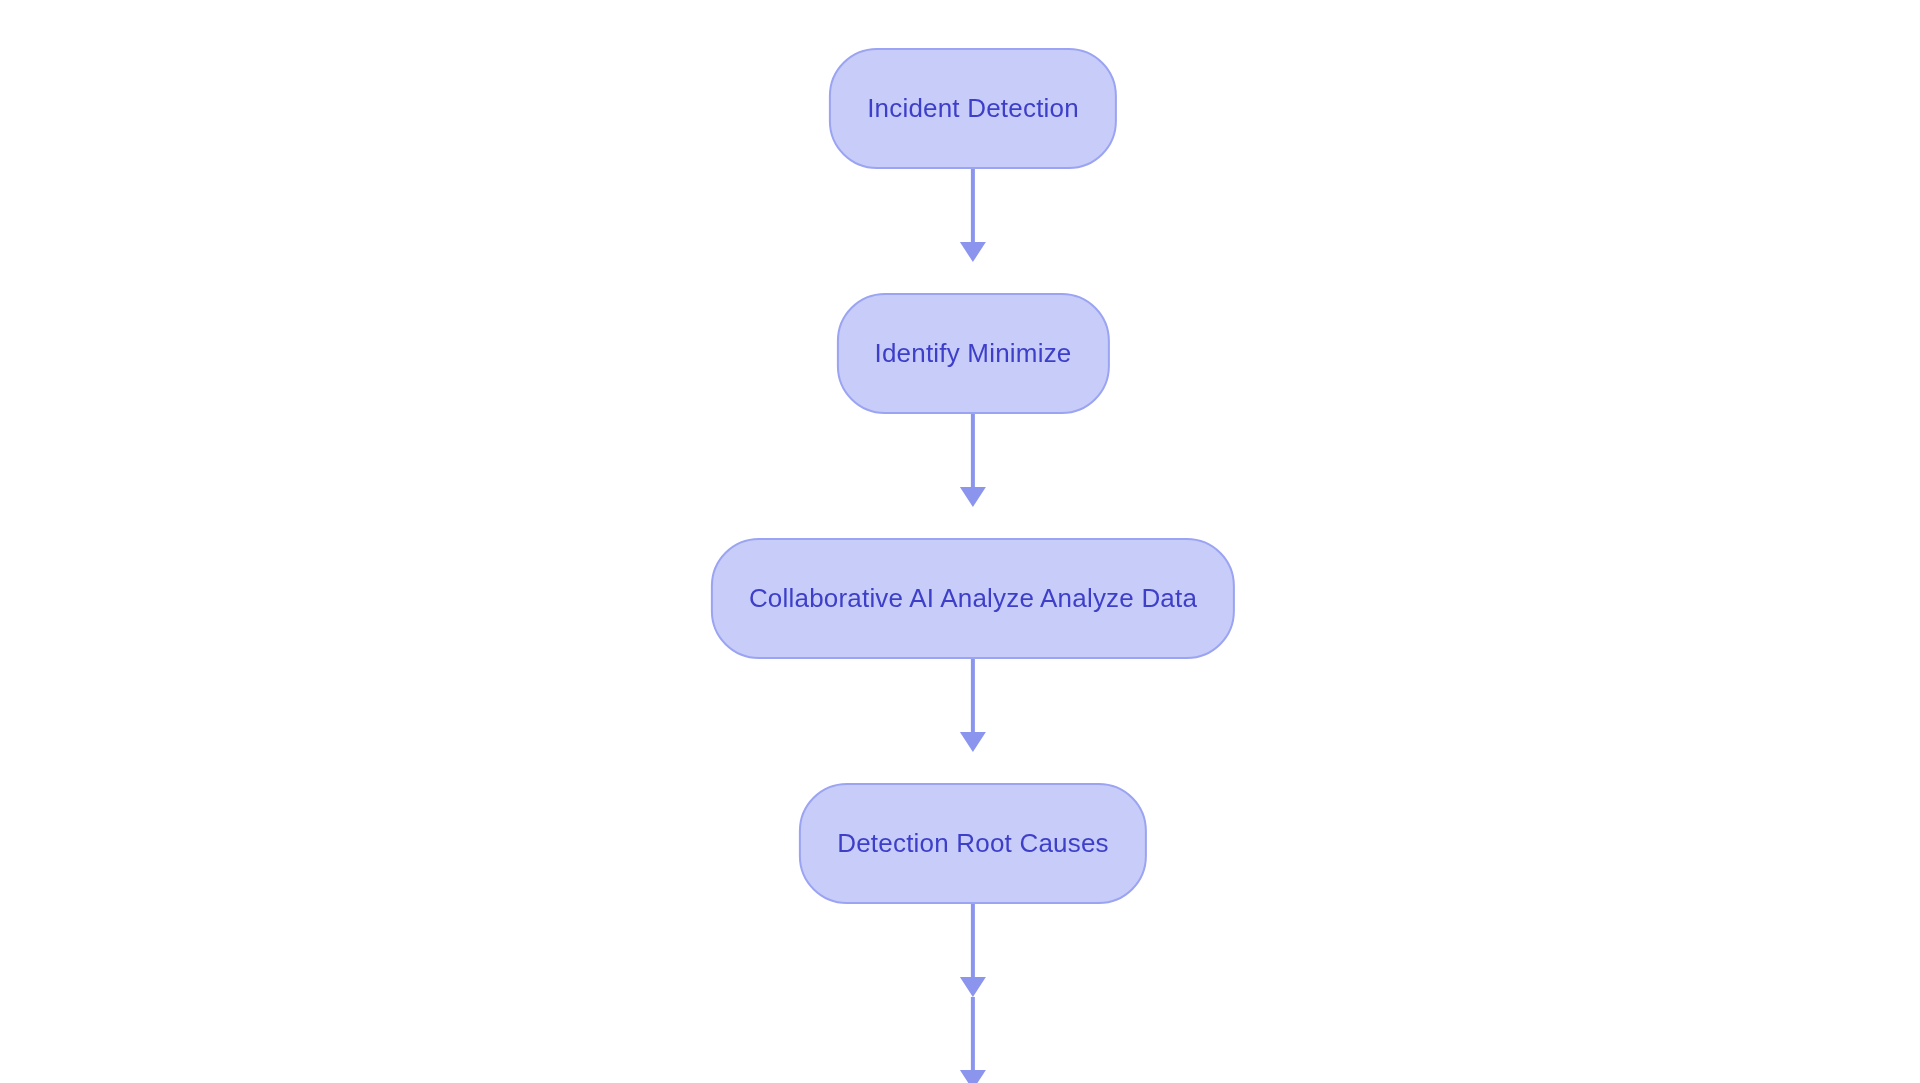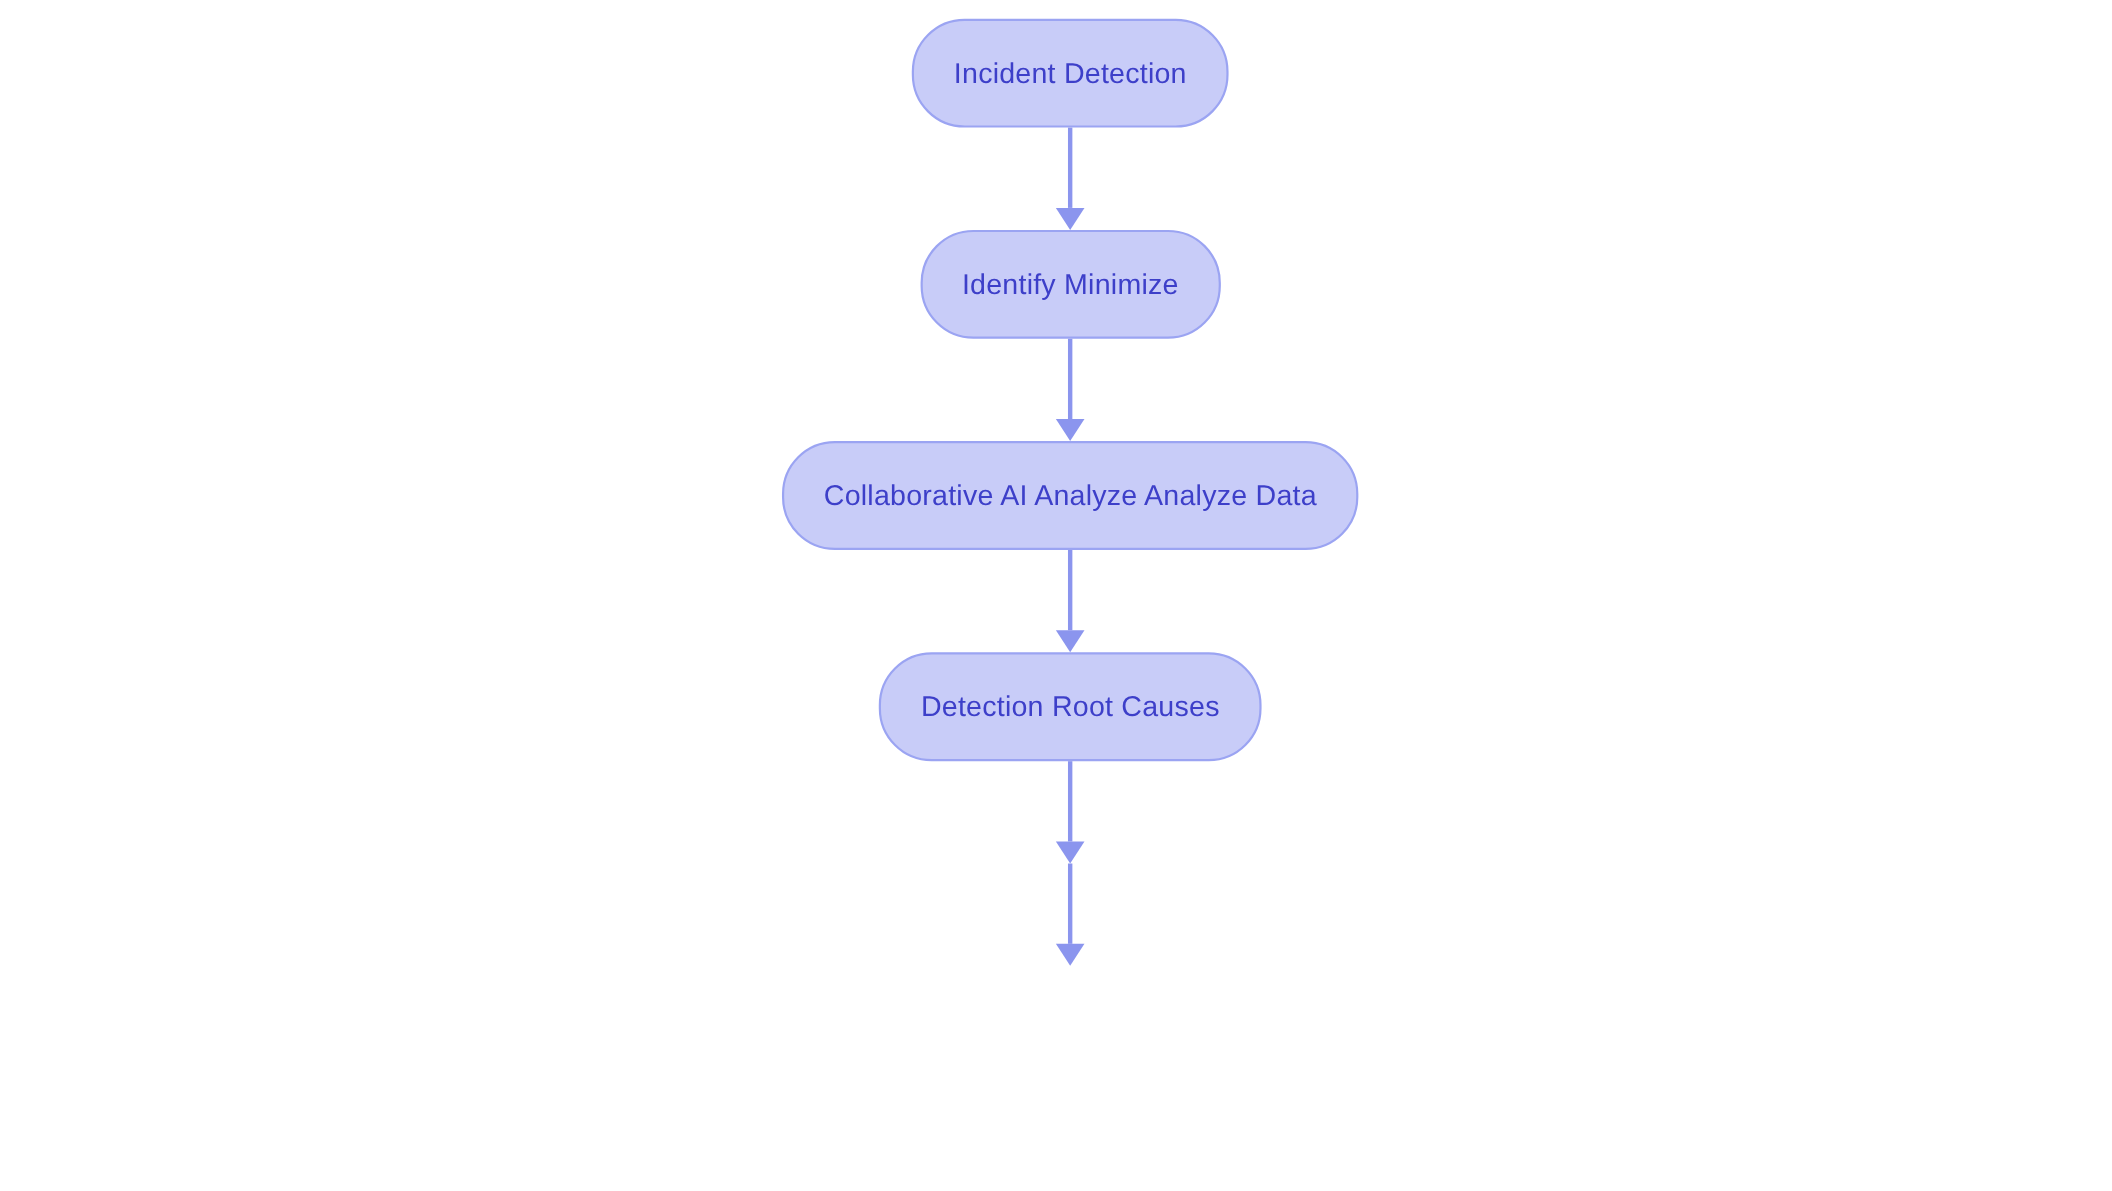--- a/index.html
+++ b/index.html
@@ -25,29 +25,30 @@
   .flow-column {
     position: absolute;
     left: 973px;
     top: 17px;
     transform: translateX(-50%);
     display: flex;
     flex-direction: column;
     align-items: center;
   }
   .node {
-    height: 99px;
+    height: 121px;
     padding: 0 36px;
     background: var(--node-fill);
     border: 2px solid var(--node-border);
     border-radius: 48px;
     display: flex;
     align-items: center;
     justify-content: center;
     white-space: nowrap;
+    margin-top: 31px;
   }
   .node .label {
     font-size: 26px;
     letter-spacing: 0.2px;
     color: var(--node-text);
   }
   .edge {
     height: 93px;
     width: 26px;
     display: flex;

